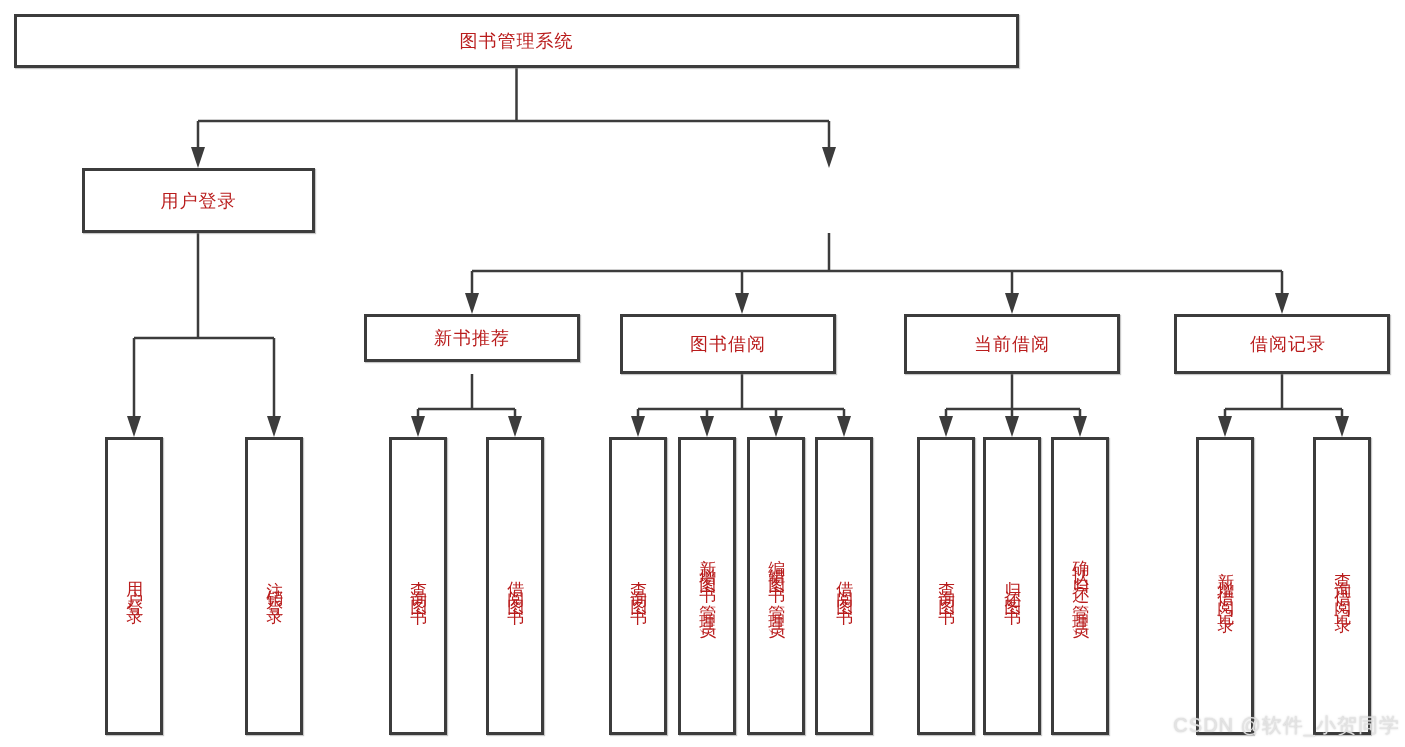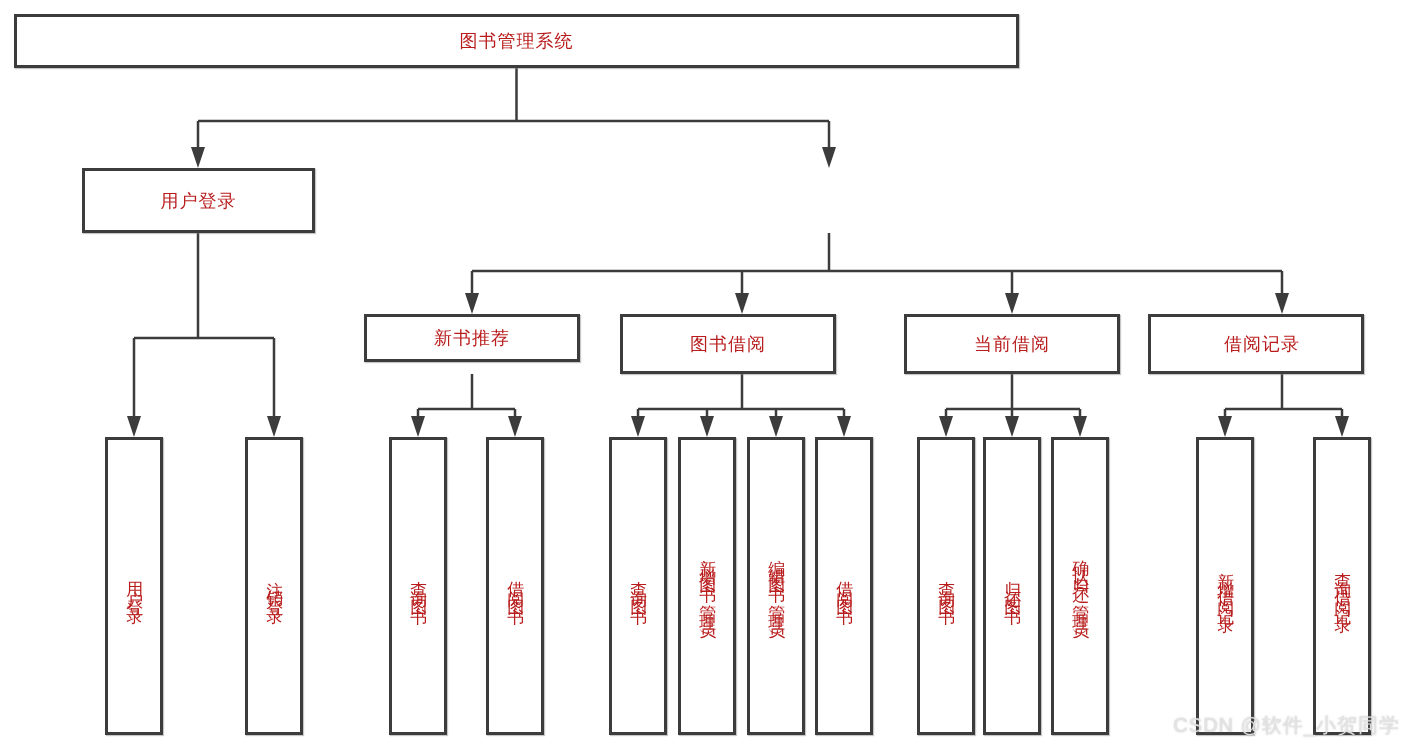--- a/index.html
+++ b/index.html
@@ -38,21 +38,21 @@
     line-height: 1.1;
     white-space: nowrap;
   }
   
   .n-root { left: 14px;  top: 14px;  width: 1005px; height: 54px; }
   .n-l2a  { left: 82px;  top: 168px; width: 233px;  height: 65px; }
   .n-l2b  { left: 713px; top: 168px; width: 233px;  height: 65px; }
   .n-l3a  { left: 364px; top: 314px; width: 216px;  height: 48px; }
   .n-l3b  { left: 620px; top: 314px; width: 216px;  height: 60px; }
   .n-l3c  { left: 904px; top: 314px; width: 216px;  height: 60px; justify-content: center; }
-  .n-l3d  { left: 1148px;top: 314px; width: 216px;  height: 60px; padding-left: 12px; }
+  .n-l3d  { left: 1174px;top: 314px; width: 216px;  height: 60px; padding-left: 12px; }
   .leaf   { top: 437px;  width: 58px; height: 298px; }
   .lf-1a { left: 105px; }  .lf-1b { left: 245px; }
   .lf-2a { left: 389px; }  .lf-2b { left: 486px; }
   .lf-3a { left: 609px; }  .lf-3b { left: 678px; }
   .lf-3c { left: 747px; }  .lf-3d { left: 815px; }
   .lf-4a { left: 917px; }  .lf-4b { left: 983px; }  .lf-4c { left: 1051px; }
   .lf-5a { left: 1196px; } .lf-5b { left: 1313px; }
   .watermark {
     position: absolute;
     right: 5px;

